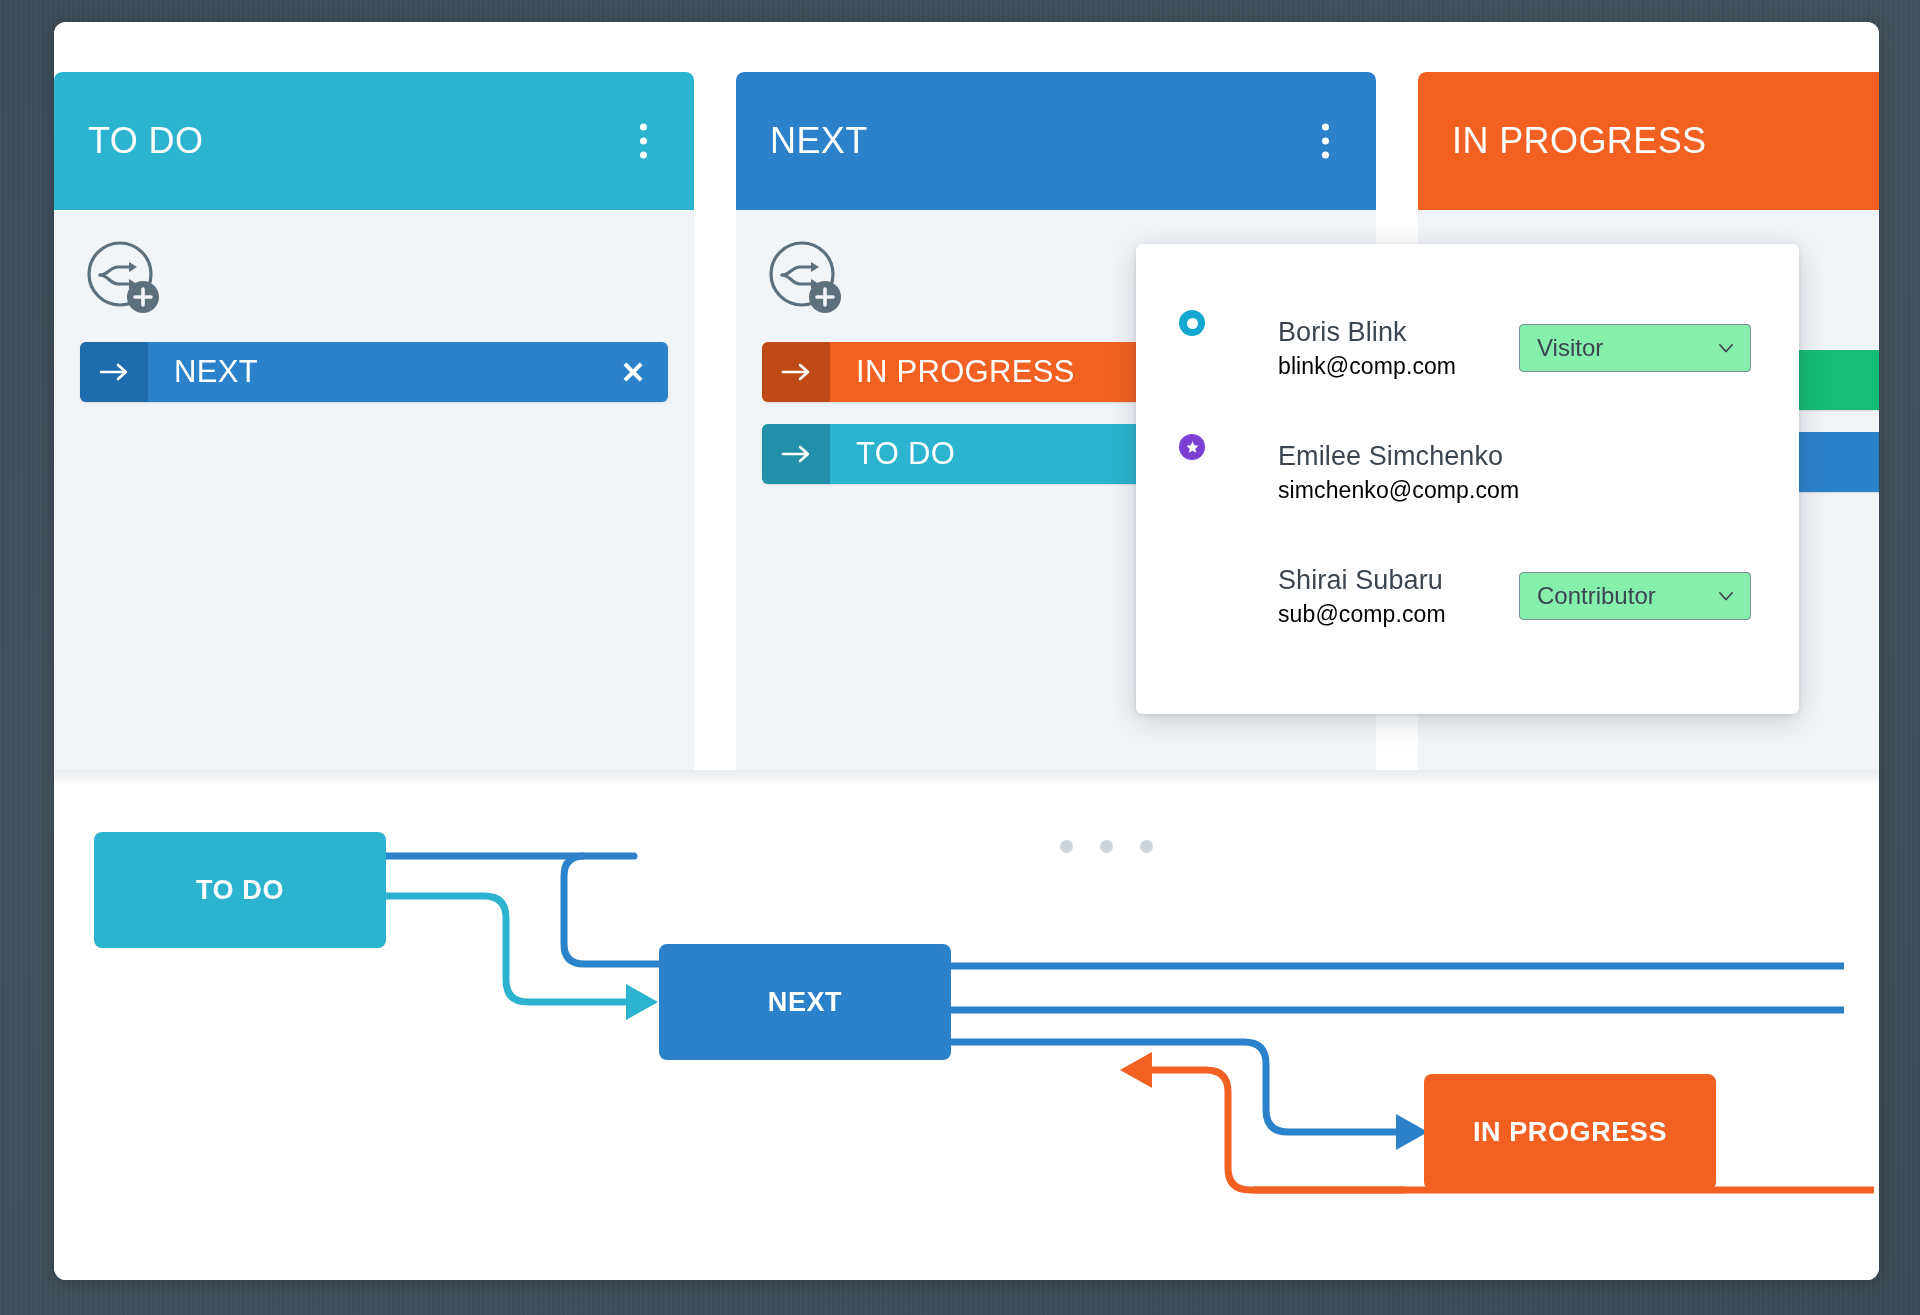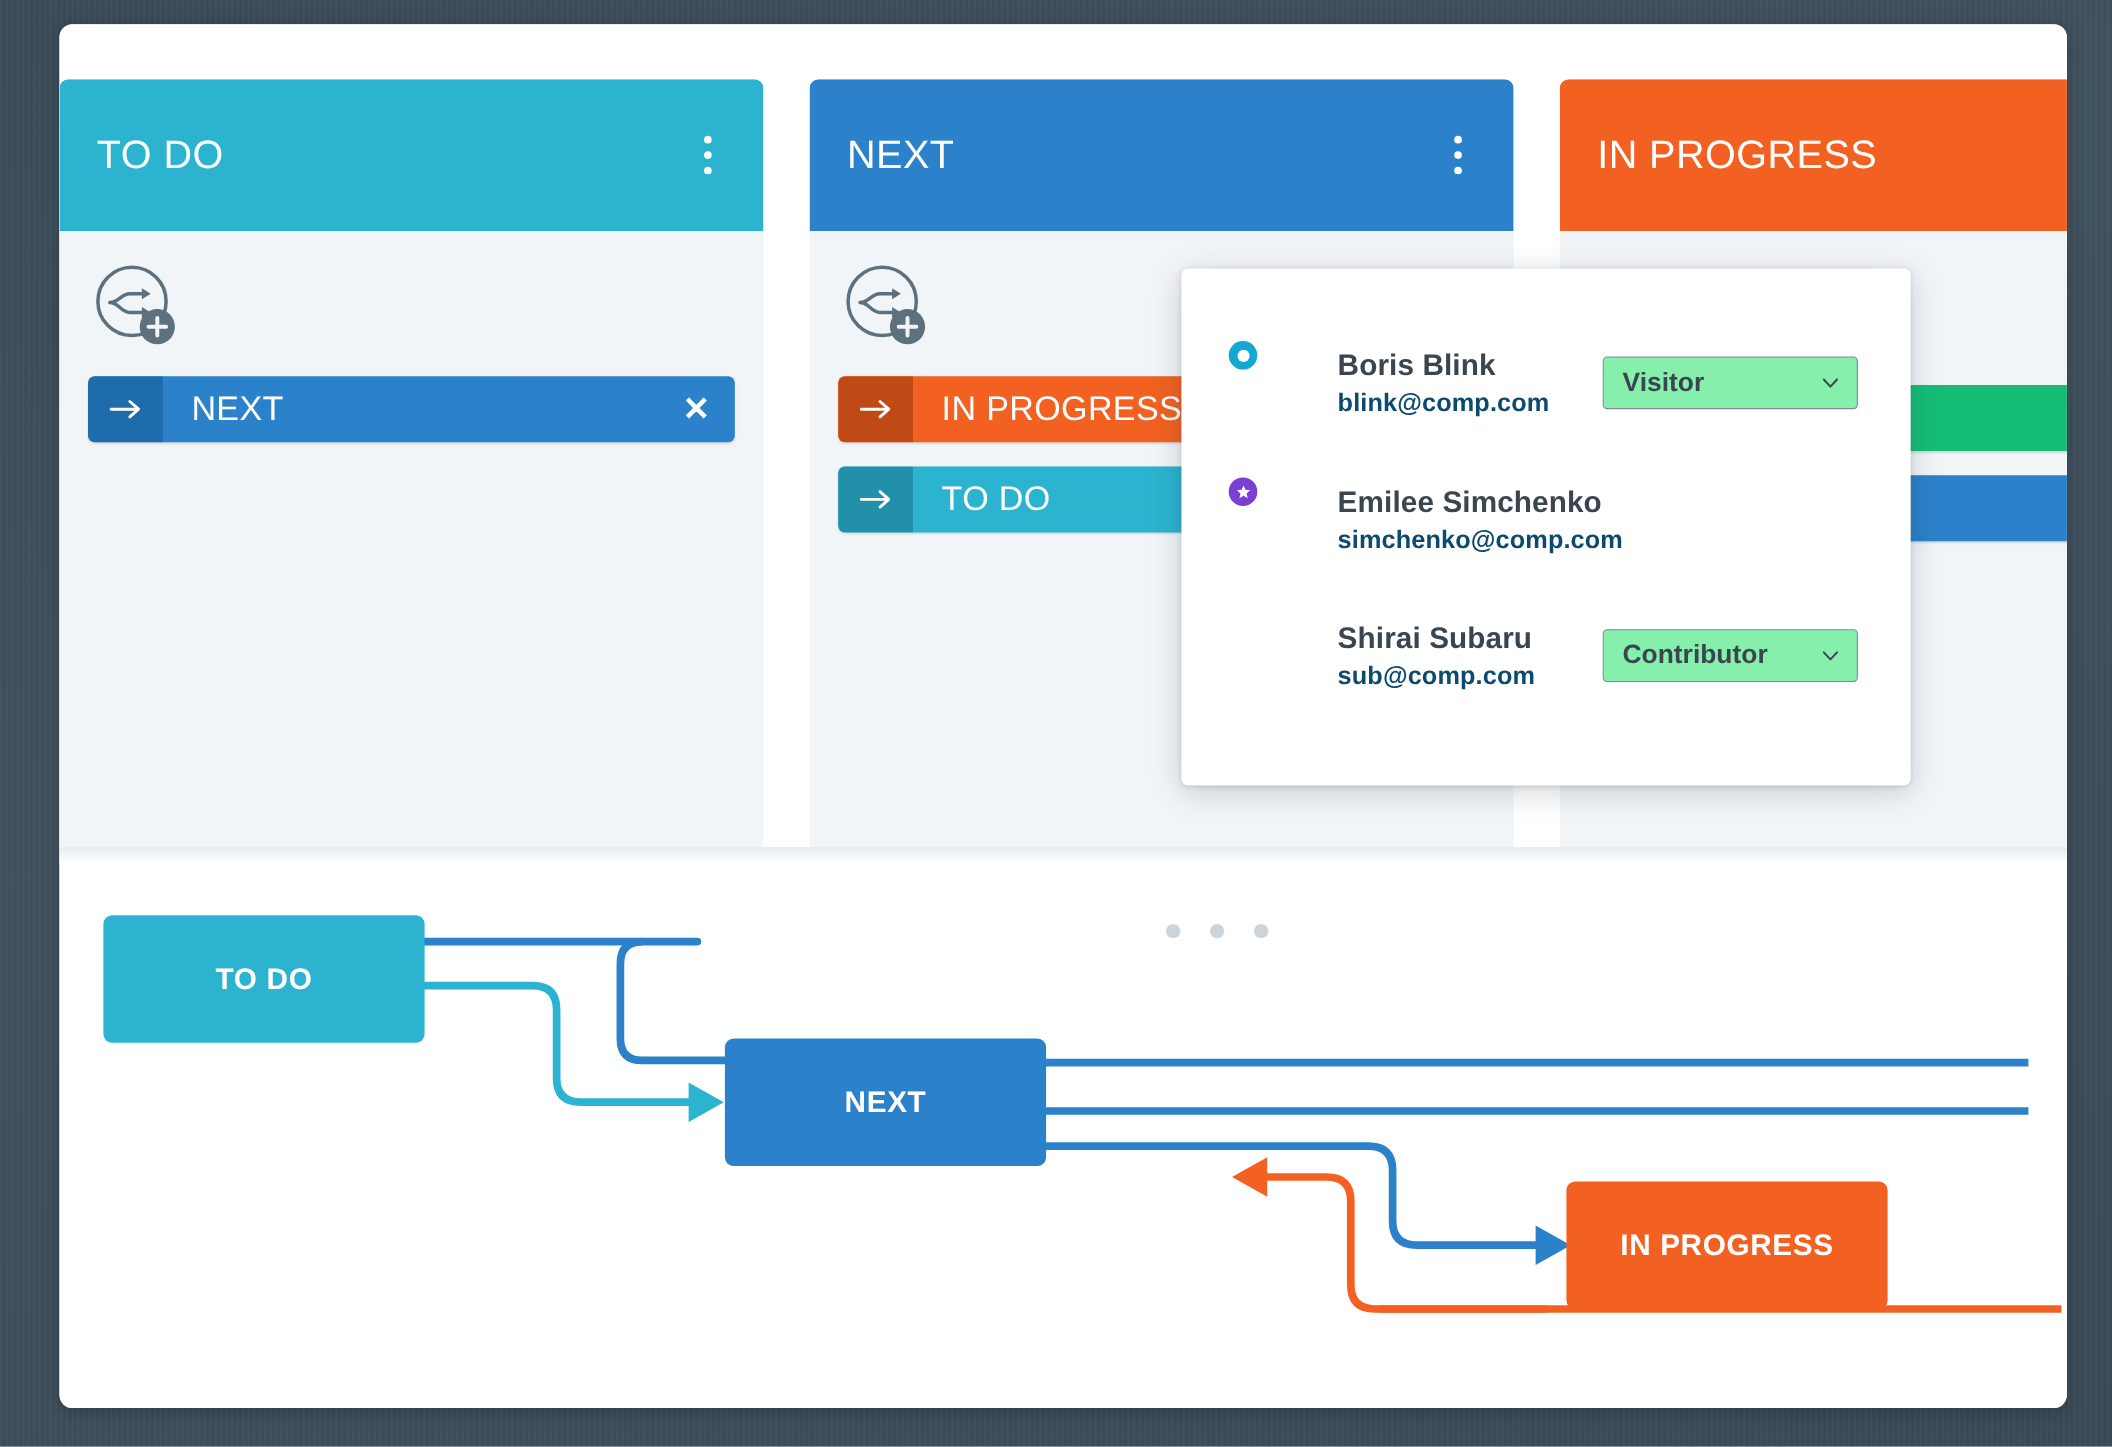--- a/index.html
+++ b/index.html
@@ -145,30 +145,29 @@
   .board-divider {
     position: absolute;
     left: 0; top: 748px;
     width: 1825px; height: 14px;
     background: linear-gradient(180deg, #e9edf1 0%, #f4f6f8 60%, #ffffff 100%);
   }
 
   
   .people-popup {
     position: absolute;
-    left: 1020px;
+    left: 1082px;
     top: 222px;
     width: 663px;
     height: 470px;
     background: #ffffff;
     border-radius: 6px;
     box-shadow: 0 6px 28px rgba(40,55,70,0.22), 0 1px 4px rgba(40,55,70,0.14);
     padding: 58px 48px;
     z-index: 40;
-    font-weight: bold;
   }
   .person-row {
     display: flex;
     align-items: center;
     height: 92px;
     margin-bottom: 32px;
   }
   .person-row:last-child { margin-bottom: 0; justify-content: space-between; }
 
   .avatar-wrap { position: relative; width: 66px; height: 66px; flex: 0 0 66px; }
@@ -199,21 +198,21 @@
 
   .person-meta { flex: 1; padding-left: 28px; }
   .person-name {
     font-size: 27px;
     color: #3b4550;
     line-height: 1.25;
     letter-spacing: 0.1px;
   }
   .person-email {
     font-size: 23px;
-    color: #0c4a6e;
+    color: #000000;
     margin-top: 3px;
     letter-spacing: 0.1px;
   }
 
   .role-select {
     width: 232px;
     height: 48px;
     border: 1.5px solid #7d8c99;
     border-radius: 4px;
     background: #86efac;

